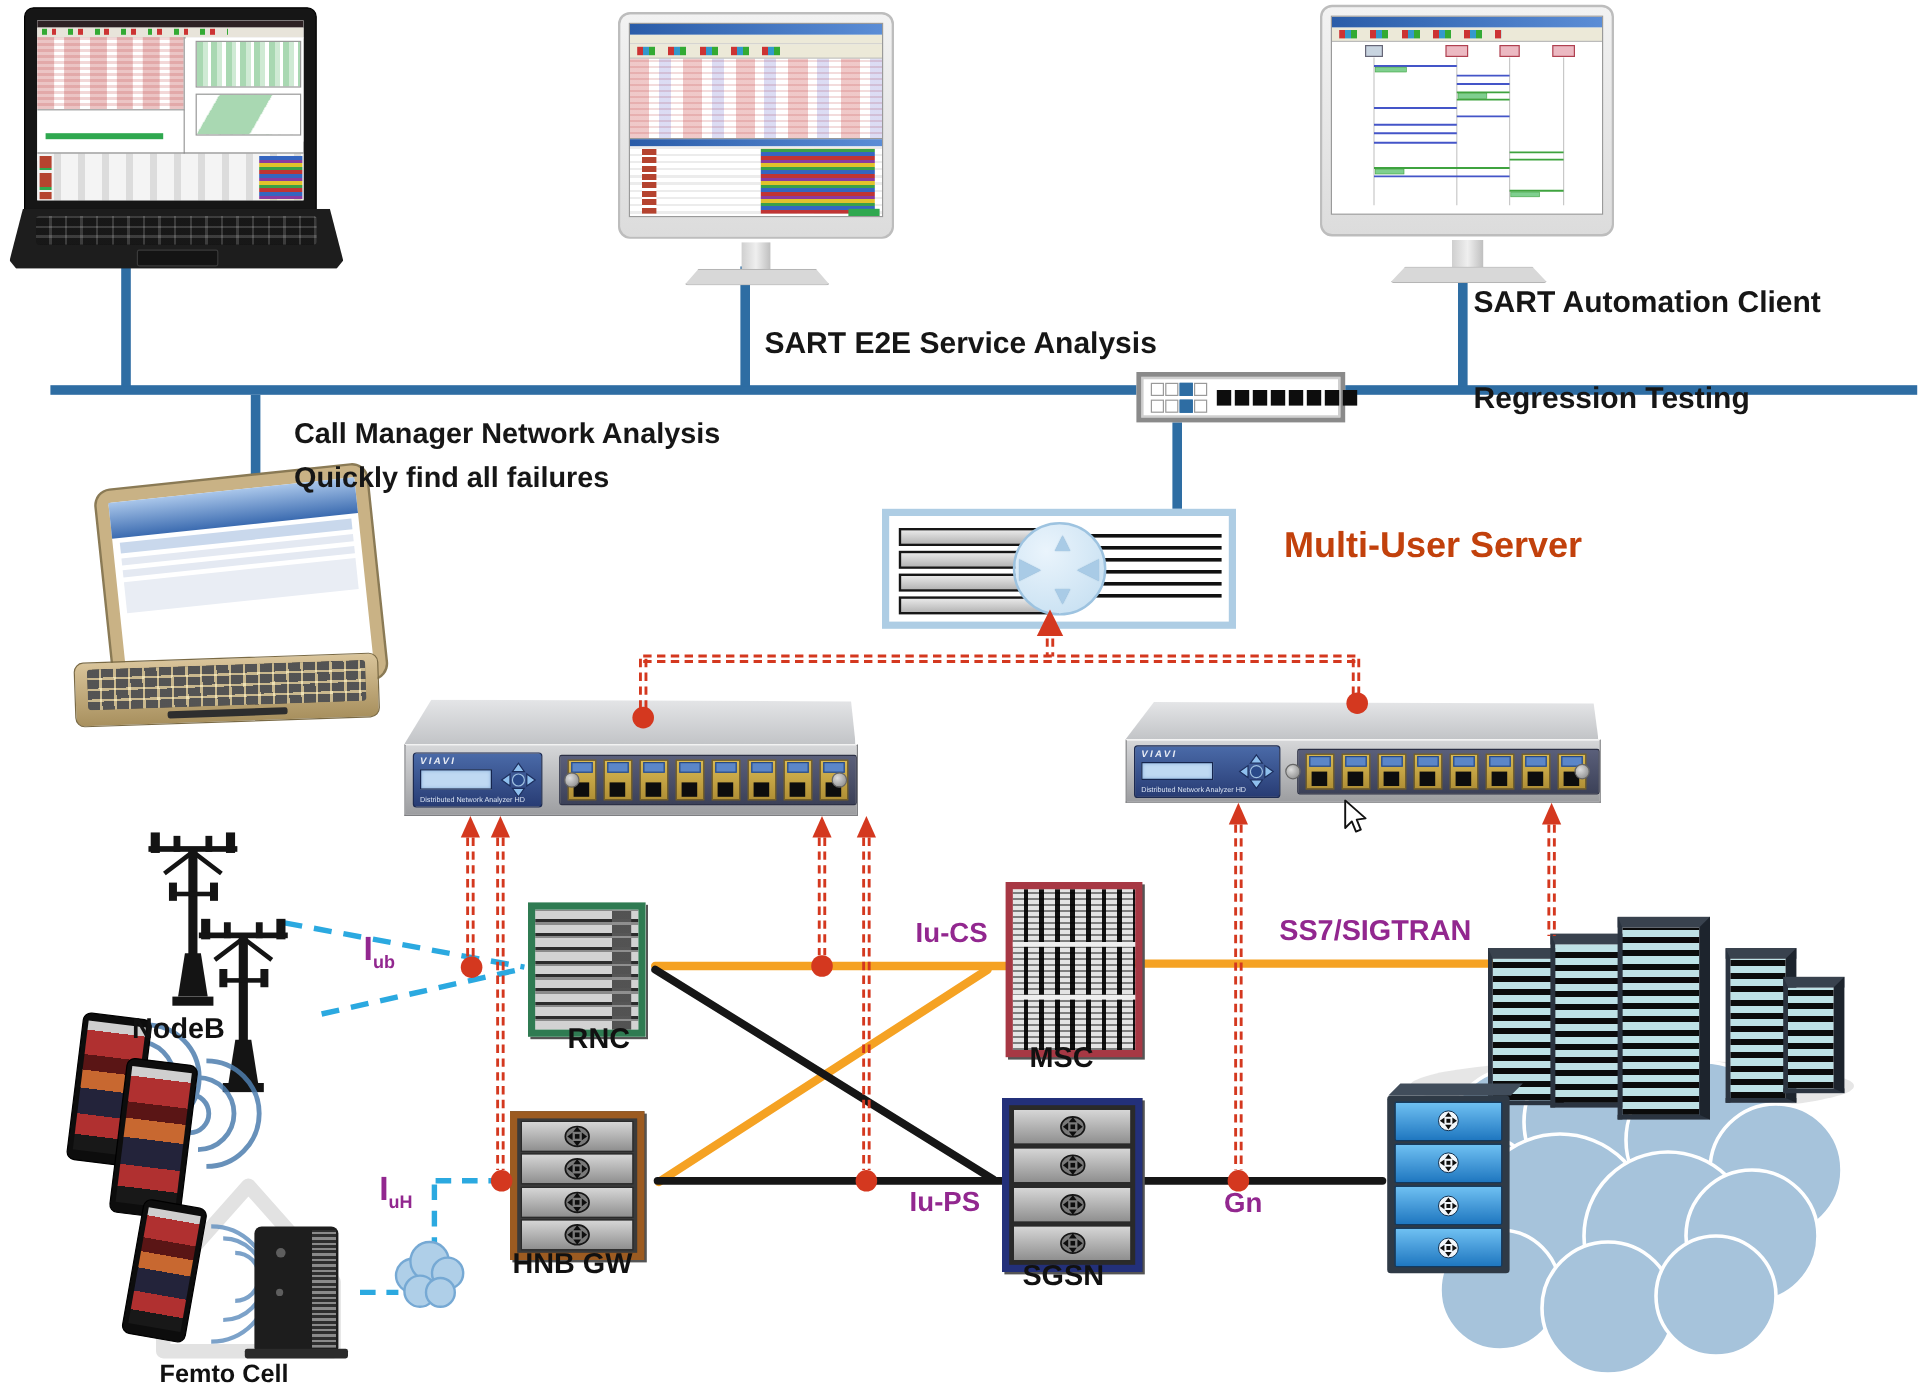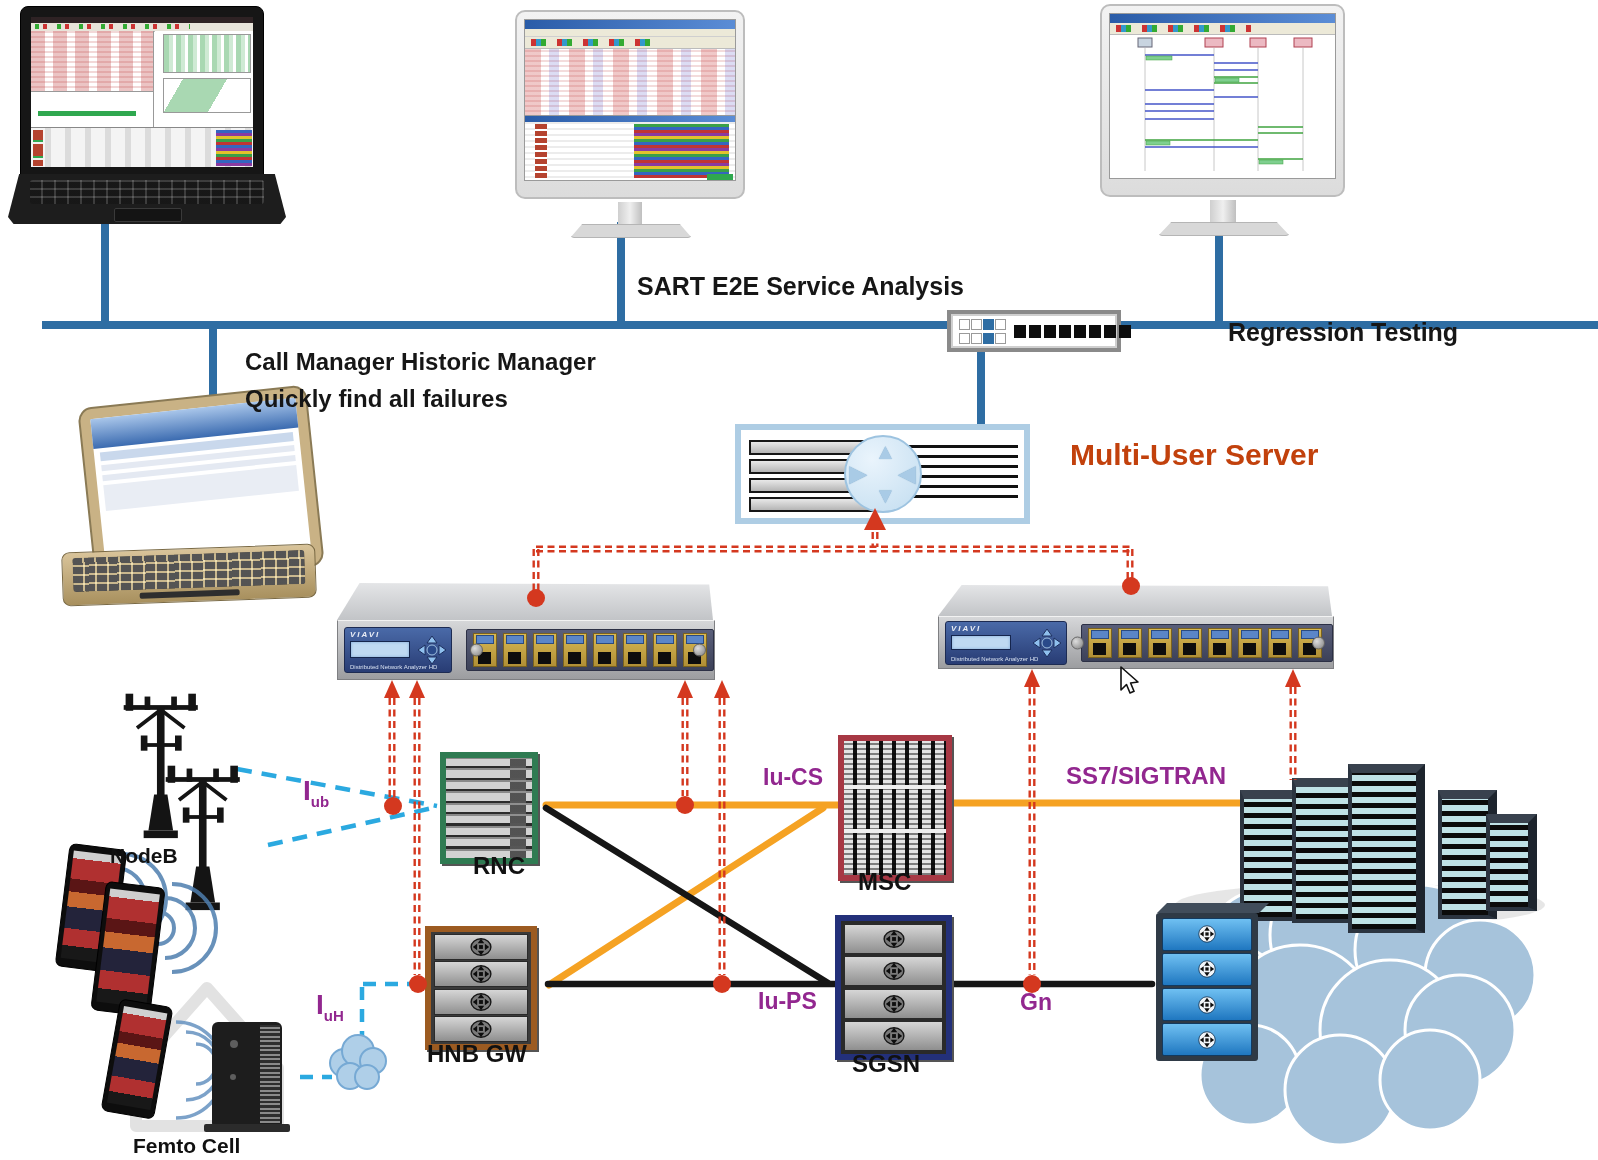--- a/index.html
+++ b/index.html
@@ -432,36 +432,37 @@
               <rect x="105" y="43" width="24" height="4"></rect>
             <rect x="36" y="106" width="24" height="4"></rect>
               <rect x="149" y="125" width="24" height="4"></rect>
           </g>
         </svg>
       </div>
     </div>
     <div class="mon-neck" style="left:110px;top:196px;width:26px;height:24px;"></div>
     <div class="mon-base" style="left:58px;top:218px;width:130px;height:12px;"></div>
   </div>
+  <div class="t-title" style="left:1228px;top:238px;">SART Automation Client</div>
   <div class="t-title" style="left:1228px;top:276px;margin-top:42px;">Regression Testing</div>
 
   <div>
     <div class="tab-screen">
       <div class="tab-head"></div>
       <div class="tab-row"></div>
         <div class="tab-row g"></div>
         <div class="tab-row g"></div>
       <div class="tab-row" style="background:#E9EDF4;height:26px;"></div>
     </div>
     <div class="tab-kb">
       <div class="tab-keys"></div>
         <div class="tab-space"></div>
     </div>
   </div>
-  <div class="t-title" style="left:245px;top:348px;font-size:24px;">Call Manager Historic Manager</div>
+  <div class="t-title" style="left:245px;top:348px;font-size:24px;">Call Manager Network Analysis</div>
   <div class="t-title" style="left:245px;top:385px;font-size:24px;">Quickly find all failures</div>
 
   <div class="analyzer" style="left:337px;top:583px;width:376px;height:95px;">
     <div class="anl-top" style="height:37px;"></div>
     <div class="anl-face" style="top:37px;height:58px;">
       <div class="anl-panel">
         <div class="anl-brand">VIAVI</div>
         <div class="anl-lcd"></div>
         <svg class="anl-nav" viewBox="0 0 30 30">
           <g fill="#8FC0EE" stroke="#1d2f5e" stroke-width="1">
@@ -613,26 +614,26 @@
   <div class="phone" style="left:110px;top:1002px;width:52px;height:112px;transform:rotate(10deg);">
       <i></i>
     </div>
   <div class="femto">
       <i class="vent"></i>
       <i class="b1"></i>
       <i class="b2"></i>
     </div>
   <div class="femto-base"></div>
 
-  <div class="t-node" style="left:110px;top:844px;font-size:21px;">NodeB</div>
+  <div class="t-node" style="left:110px;top:844px;font-size:24px;">NodeB</div>
   <div class="t-node" style="left:133px;top:1134px;font-size:21px;">Femto Cell</div>
 
   <div class="t-if" style="left:303px;top:775px;font-size:28px;">
     <span>I</span><sub>ub</sub></div>
-  <div class="t-if" style="left:316px;top:975px;font-size:28px;margin-top:14px;">
+  <div class="t-if" style="left:316px;top:975px;font-size:28px;">
     <span>I</span><sub>uH</sub></div>
   <div class="t-if" style="left:763px;top:764px;">Iu-CS</div>
   <div class="t-if" style="left:758px;top:988px;">Iu-PS</div>
   <div class="t-if" style="left:1066px;top:762px;font-size:24px;">SS7/SIGTRAN</div>
   <div class="t-if" style="left:1020px;top:989px;">Gn</div>
 
   <svg class="layer" width="1598" height="1160" viewBox="0 0 1598 1160">
     <g stroke="#D4381F" stroke-width="2.4" stroke-dasharray="7 4.5" fill="none">
 
       <line x1="536" y1="546.7" x2="1130" y2="546.7"></line>

